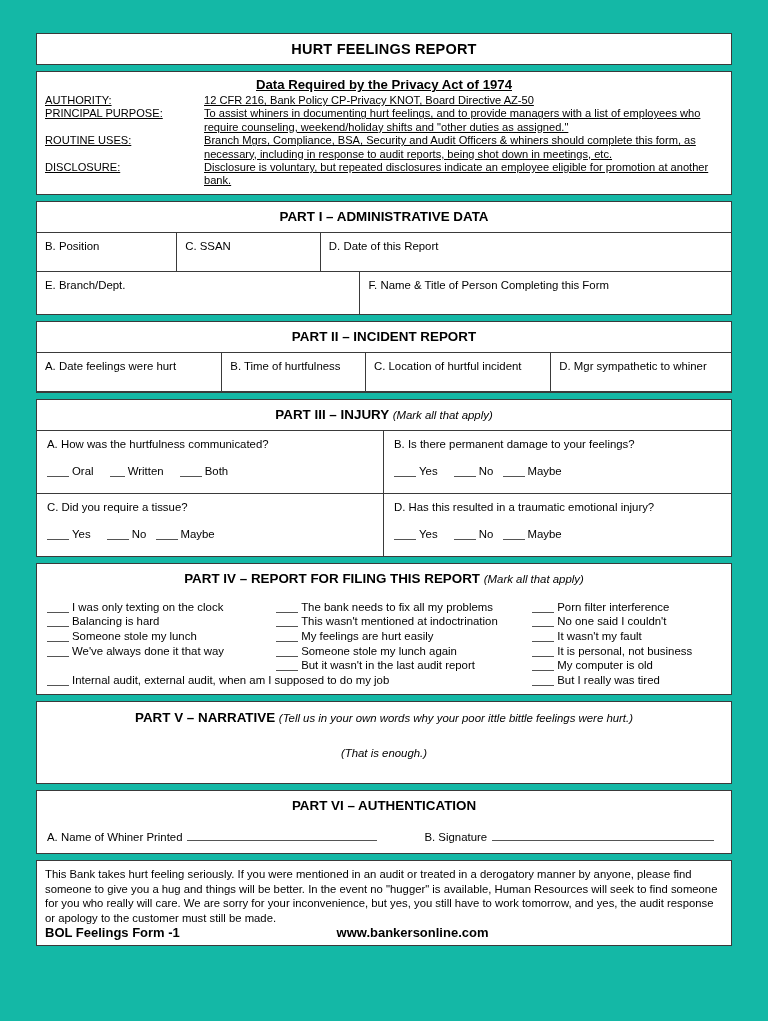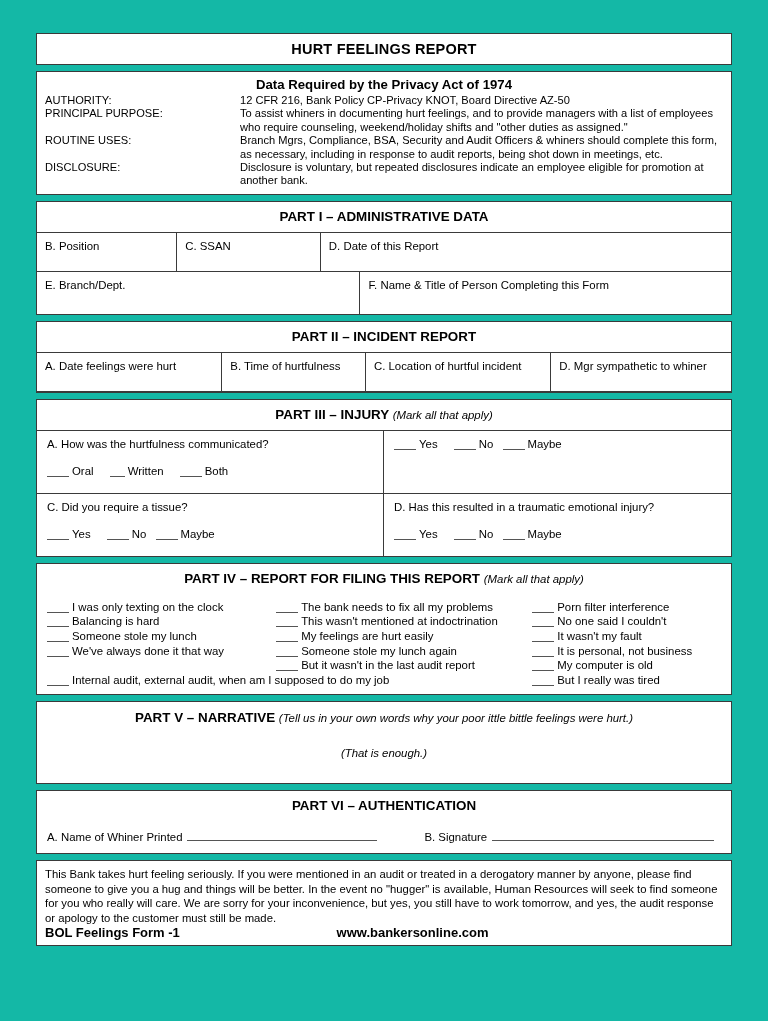--- a/index.html
+++ b/index.html
@@ -37,41 +37,41 @@
     text-align: center;
     font-weight: bold;
     font-size: 14.5px;
     letter-spacing: .2px;
     padding: 7px 0 7px 0;
   }
 
   
   .privacy {
     padding: 5px 8px 6px 8px;
+    text-decoration: underline;
   }
   .privacy-head {
     text-align: center;
     font-weight: bold;
     font-size: 13.2px;
     margin-bottom: 2px;
   }
   .privacy-row {
     display: flex;
     align-items: flex-start;
     font-size: 11.1px;
     line-height: 13.4px;
   }
   .privacy-label {
     width: 155px;
     flex: 0 0 155px;
     padding-right: 4px;
   }
   .privacy-text {
     flex: 1 1 auto;
-    margin-left: 36px;
   }
 
   
   .sec-head {
     text-align: center;
     font-weight: bold;
     font-size: 13.4px;
     padding: 7px 0 8px 0;
     border-bottom: 1px solid #3a3a3a;
   }
@@ -290,20 +290,21 @@
     <div class="row">
       <div class="p3cell">
         <div class="p3q">A. How was the hurtfulness communicated?</div>
         <div class="p3opts">
           <span class="opt"><span class="blank"></span><span>Oral</span></span>
           <span class="opt"><span class="blank sm"></span><span>Written</span></span>
           <span class="opt"><span class="blank"></span><span>Both</span></span>
         </div>
       </div>
       <div class="p3cell lastcol">
+        <div class="p3q">B. Is there permanent damage to your feelings?</div>
         <div class="p3opts">
           <span class="opt"><span class="blank"></span><span>Yes</span></span>
           <span class="opt tight"><span class="blank"></span><span>No</span></span>
           <span class="opt tight"><span class="blank"></span><span>Maybe</span></span>
         </div>
       </div>
     </div>
 
     <div class="row last">
       <div class="p3cell">

